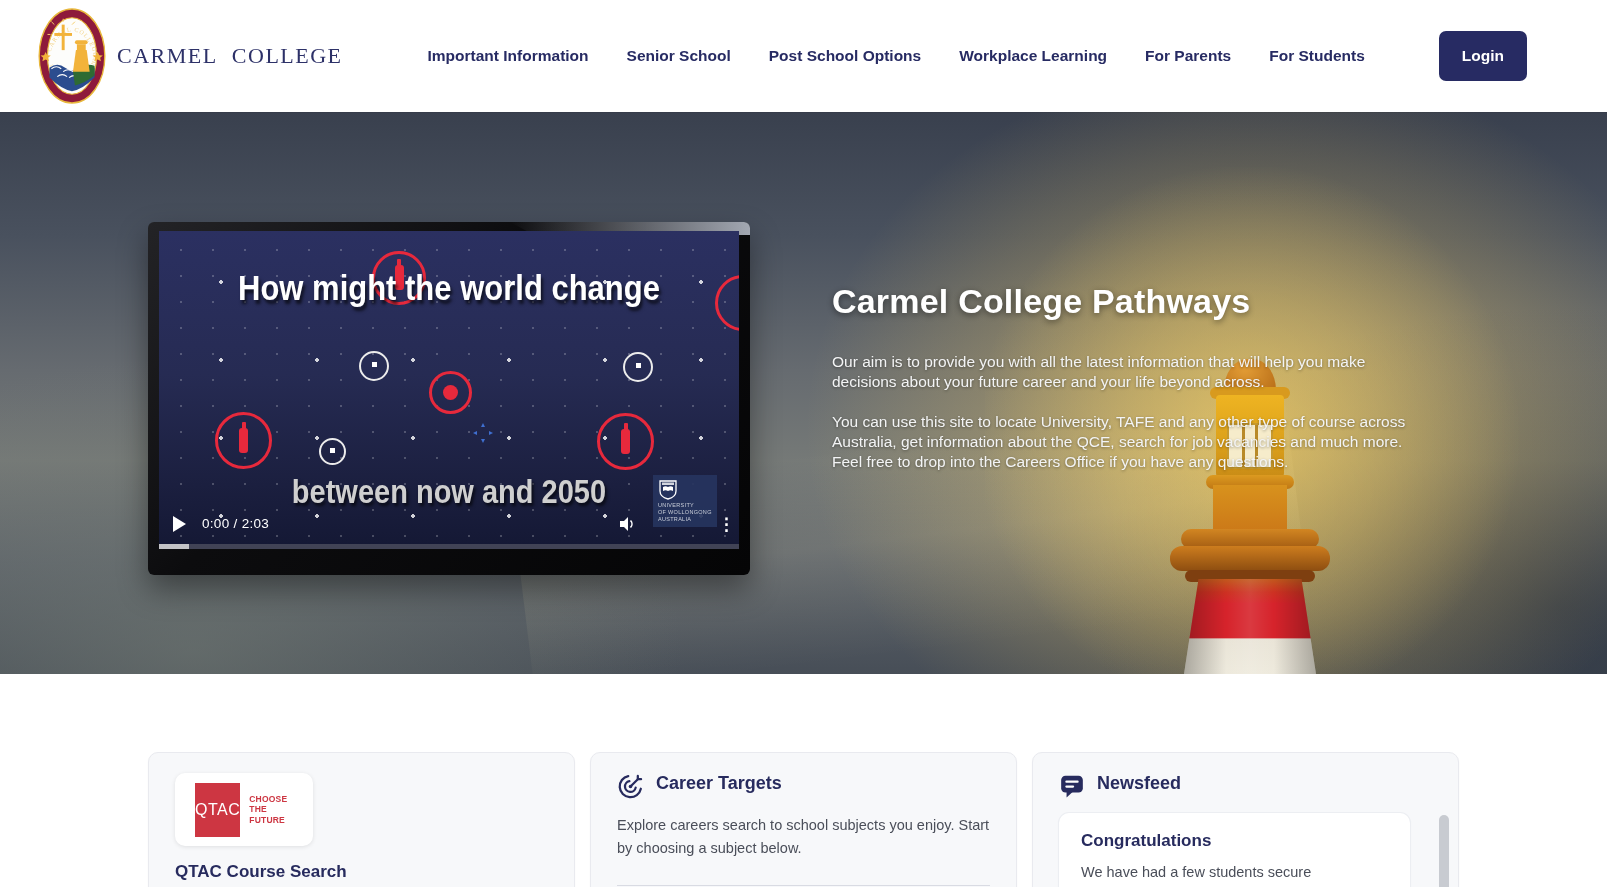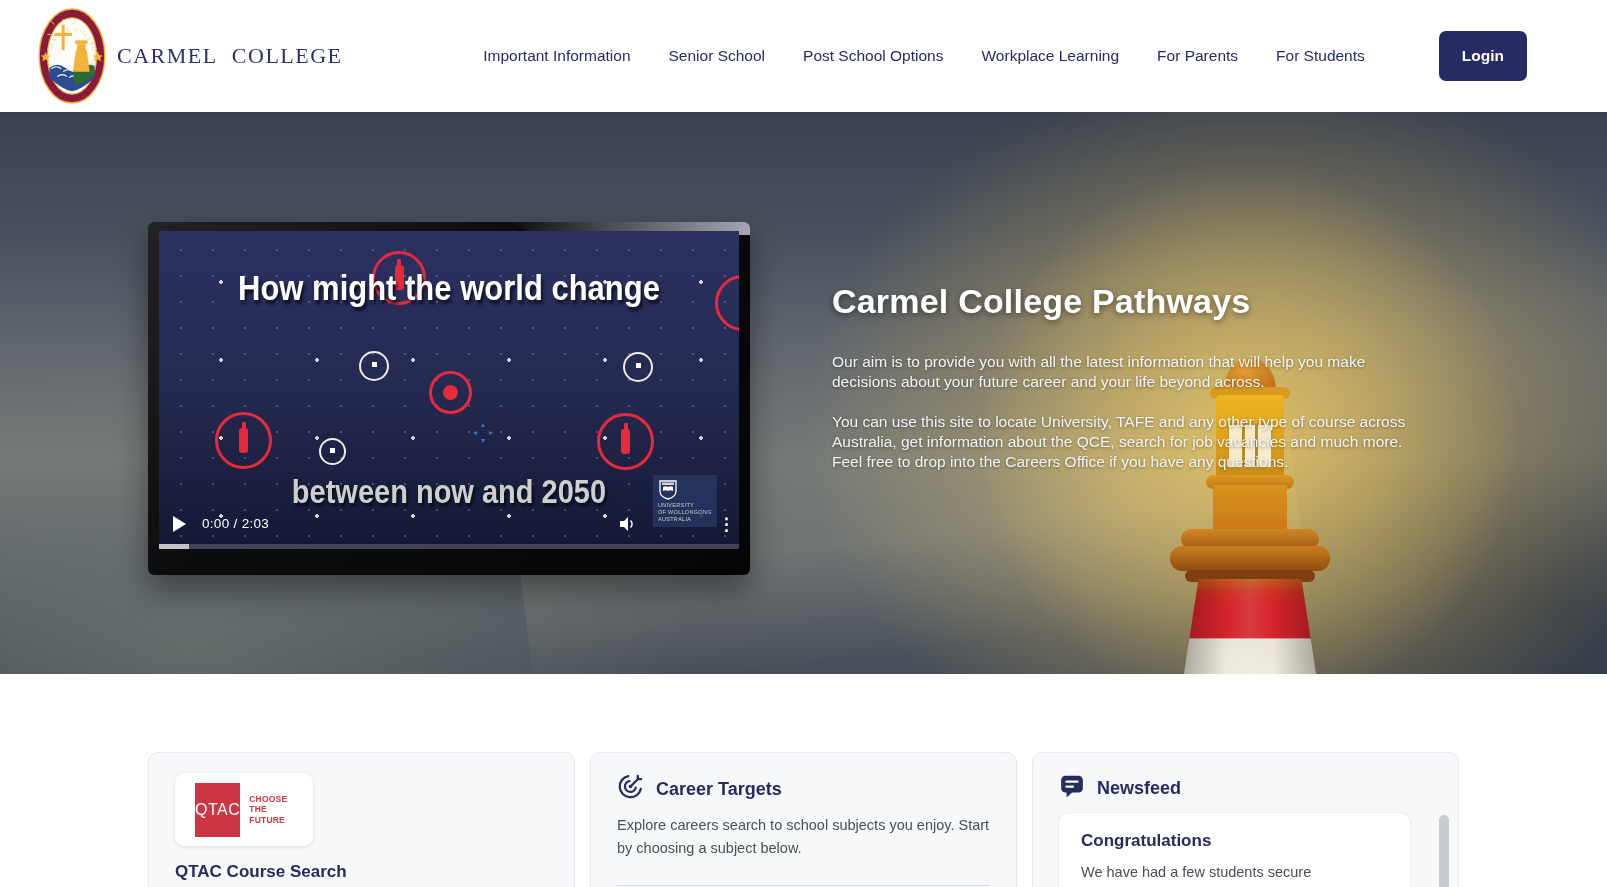--- a/index.html
+++ b/index.html
@@ -8,21 +8,21 @@
 
   
   .header { height:112px; background:#fff; display:flex; align-items:center;
     padding:0 80px 0 37px; position:relative; z-index:5;
     box-shadow:0 1px 0 rgba(0,0,0,.05); }
   .brand { display:flex; align-items:center; gap:10px; }
   .crest { width:70px; height:98px; flex:0 0 auto; }
   .wordmark { font-family:"Liberation Serif", serif; font-size:22px; color:#2d3168;
     letter-spacing:1.5px; word-spacing:8px; font-weight:500; }
   .nav { margin-left:auto; display:flex; align-items:center; gap:38px; }
-  .nav a { text-decoration:none; color:#272b63; font-weight:normal; font-size:15.5px;
+  .nav a { text-decoration:none; color:#272b63; font-weight:bold; font-size:15.5px;
     white-space:nowrap; cursor:pointer; }
   .login-btn { margin-left:36px; background:#272b63; color:#fff; border:none;
     font-weight:bold; font-size:15.5px; padding:16px 23px; border-radius:7px;
     cursor:pointer; font-family:"Liberation Sans", sans-serif; }
 
   
   .hero { position:relative; height:562px; overflow:hidden;
     background:
       radial-gradient(640px 520px at 78% 56%, rgba(250,206,92,.50) 0%, rgba(250,206,92,.26) 38%, rgba(250,206,92,0) 70%),
       radial-gradient(700px 420px at 12% 96%, rgba(118,126,118,.55), rgba(118,126,118,0) 70%),
@@ -115,21 +115,21 @@
   .overflow-menu { font-size:17px; color:#fff; font-weight:bold; cursor:pointer; line-height:1; }
   .progress { position:absolute; left:0; right:0; bottom:0; height:5px; background:rgba(120,120,126,.45); }
   .progress .loaded { width:30px; height:100%; background:#c3c3c6; }
 
   
   .cards-section { background:#fff; padding:78px 148px 0; }
   .cards-grid { display:grid; grid-template-columns:repeat(3, 1fr); gap:15px; }
   .card { background:#f7f8fa; border:1px solid #e9eaef; border-radius:10px;
     padding:20px 26px; height:420px; position:relative;
     box-shadow:0 1px 2px rgba(16,24,40,.04); }
-  .card-head { display:flex; align-items:flex-end; gap:12px; }
+  .card-head { display:flex; align-items:flex-start; gap:12px; }
   .card-title { font-size:18px; font-weight:bold; color:#272b5e; }
   .card-desc { margin-top:14px; font-size:14.5px; color:#4a4e59; line-height:1.62; }
   .card-divider { margin-top:24px; border:none; border-top:1px solid #d9dbe3; }
 
   .logo-box { width:138px; height:73px; background:#fff; border-radius:10px; display:flex;
     align-items:center; padding:0 20px; gap:9px; box-shadow:0 1px 4px rgba(0,0,0,.10); }
   .qtac-square { width:54px; height:54px; background:#cd3642; color:#fff; display:flex;
     align-items:center; justify-content:center; font-size:16px; letter-spacing:.5px; }
   .qtac-tag { color:#cd3642; font-size:8.5px; font-weight:bold; line-height:1.2; letter-spacing:.2px; }
   .qtac-title { margin-top:16px; font-size:17px; font-weight:bold; color:#272b5e; }

